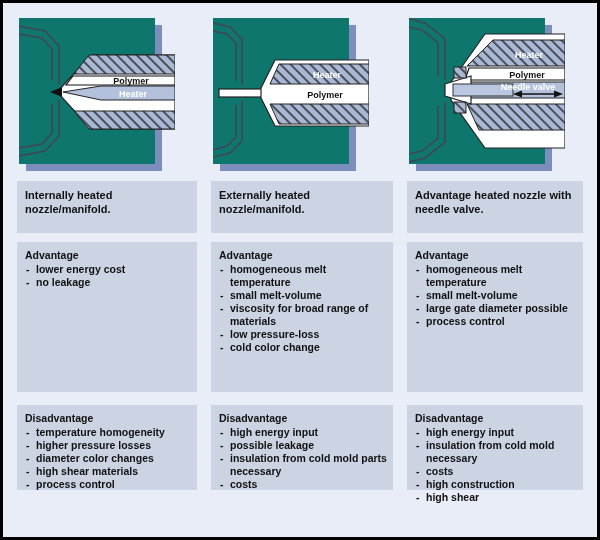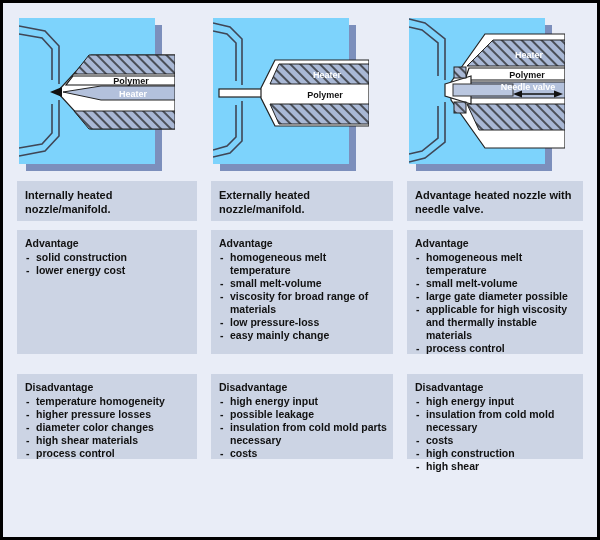--- a/index.html
+++ b/index.html
@@ -6,27 +6,27 @@
   .page{
     width:600px;height:540px;box-sizing:border-box;
     border:3px solid #000;background:#e9edf7;overflow:hidden;
     display:grid;grid-template-columns:180px 182px 176px;column-gap:14px;
     padding:15px 0 0 14px;align-content:start;
     font-family:"Liberation Sans",sans-serif;font-weight:bold;color:#111;
   }
   .col{display:flex;flex-direction:column;}
   .diagram-wrap{height:154px;margin-bottom:9px;padding-left:2px;}
   .panel{
-    width:136px;height:146px;background:#7dd3fc;
+    width:136px;height:146px;background:#0f766e;
     box-shadow:7px 7px 0 #7c8fbc;
   }
   .box{background:#ccd4e4;padding:7px 4px 7px 8px;box-sizing:border-box;
        font-size:10.5px;line-height:13px;}
-  .box.desc{height:40px;margin-bottom:9px;font-size:11px;line-height:14px;}
-  .box.adv{height:124px;margin-bottom:20px;}
+  .box.desc{height:52px;margin-bottom:9px;font-size:11px;line-height:14px;}
+  .box.adv{height:150px;margin-bottom:13px;}
   .box.dis{height:85px;}
   .hd{margin:0 0 1px 0;}
   ul.plist{list-style:none;margin:0;padding:0;}
   ul.plist li{position:relative;padding-left:11px;}
   ul.plist li::before{content:"-";position:absolute;left:1px;top:0;}
   svg text{font-family:"Liberation Sans",sans-serif;font-weight:bold;font-size:9px;}
   svg text.wlab{fill:#fff;}
   svg text.blab{fill:#111;}
 </style>
 </head>
@@ -58,22 +58,22 @@
           <text class="wlab" x="114" y="78.5" text-anchor="middle">Heater</text>
         </svg>
       </div>
     </div>
     <div class="box desc">
       <span>Internally heated nozzle/manifold.</span>
     </div>
     <div class="box adv">
       <div class="hd">Advantage</div>
       <ul class="plist">
-          <li>solid construction</li>
           <li>lower energy cost</li>
+          <li>no leakage</li>
         </ul>
     </div>
     <div class="box dis">
       <div class="hd">Disadvantage</div>
       <ul class="plist">
           <li>temperature homogeneity</li>
           <li>higher pressure losses</li>
           <li>diameter color changes</li>
           <li>high shear  materials</li>
           <li>process control</li>
@@ -107,21 +107,21 @@
     <div class="box desc">
       <span>Externally heated nozzle/manifold.</span>
     </div>
     <div class="box adv">
       <div class="hd">Advantage</div>
       <ul class="plist">
           <li>homogeneous melt temperature</li>
           <li>small melt-volume</li>
           <li>viscosity for broad range of materials</li>
           <li>low pressure-loss</li>
-          <li>easy mainly change</li>
+          <li>cold color change</li>
         </ul>
     </div>
     <div class="box dis">
       <div class="hd">Disadvantage</div>
       <ul class="plist">
           <li>high energy input</li>
           <li>possible leakage</li>
           <li>insulation from cold mold parts necessary</li>
           <li>costs</li>
         </ul>
@@ -164,21 +164,20 @@
     </div>
     <div class="box desc">
       <span>Advantage heated nozzle with needle valve.</span>
     </div>
     <div class="box adv">
       <div class="hd">Advantage</div>
       <ul class="plist">
           <li>homogeneous melt temperature</li>
           <li>small melt-volume</li>
           <li>large gate diameter possible</li>
-          <li>applicable for high viscosity and thermally instable materials</li>
           <li>process control</li>
         </ul>
     </div>
     <div class="box dis">
       <div class="hd">Disadvantage</div>
       <ul class="plist">
           <li>high energy input</li>
           <li>insulation from cold mold necessary</li>
           <li>costs</li>
           <li>high construction</li>

